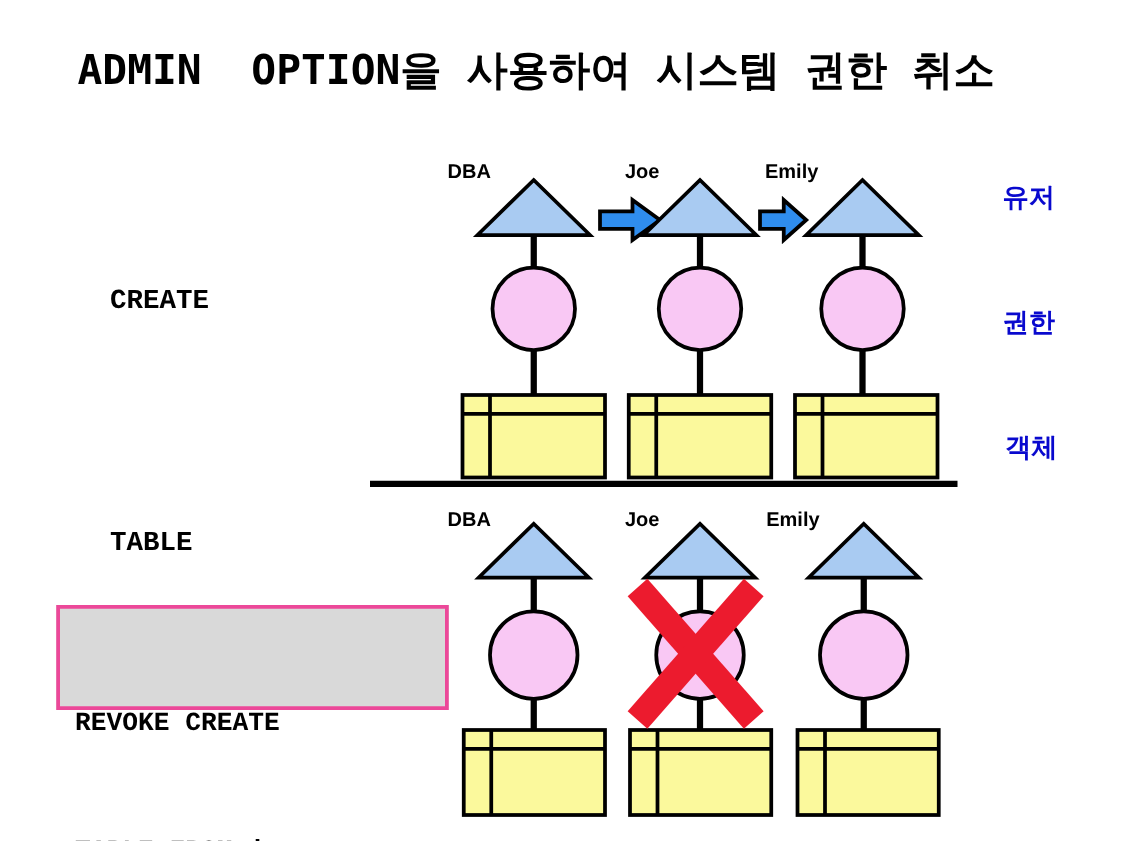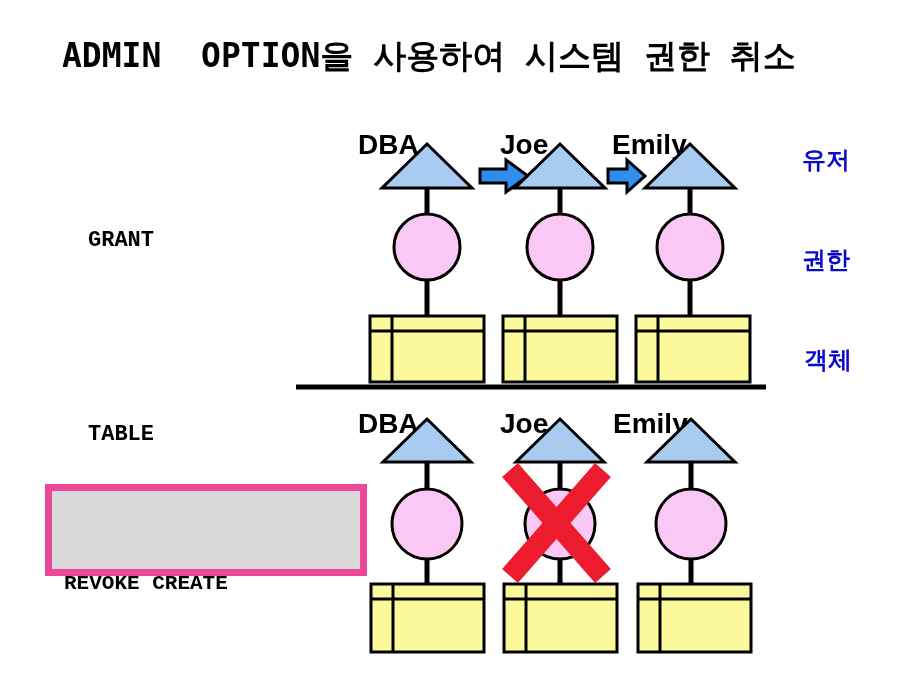--- a/index.html
+++ b/index.html
@@ -30,43 +30,43 @@
     font-size: 22px;
     color: #000000;
     white-space: pre;
   }
   .row-label.grant  { left: 88px; top: 228px; }
   .row-label.revoke { left: 88px; top: 422px; }
   .user-label {
     position: absolute;
     font-family: "Liberation Sans", sans-serif;
     font-weight: bold;
-    font-size: 28px;
+    font-size: 16px;
     color: #000000;
     white-space: pre;
   }
   .legend-label {
     position: absolute;
     font-family: "DejaVu Sans", "Liberation Sans", sans-serif;
     font-weight: bold;
-    font-size: 24px;
+    font-size: 21px;
     color: #0909ce;
     white-space: pre;
   }
   .legend-user      { left: 802px; top: 144px; }
   .legend-privilege { left: 802px; top: 244px; text-align: right; }
   .legend-object    { left: 804px; top: 344px; }
   .code-box {
     position: absolute;
     left: 45px;
     top: 484px;
     width: 296px;
     height: 70px;
     background: #d9d9d9;
-    border: 7px solid #ec4899;
+    border: 3px solid #ec4899;
     padding: 8px 0 0 12px;
     font-family: "Liberation Mono", "DejaVu Sans Mono", monospace;
     font-weight: bold;
     font-size: 21px;
     line-height: 34px;
     color: #000000;
     white-space: pre;
   }
   svg.diagram { position: absolute; left: 0; top: 0; }
   .tri   { fill: #a9cbf2; stroke: #000000; stroke-width: 3; }
@@ -78,21 +78,21 @@
   .ground{ stroke: #000000; stroke-width: 5; }
   .cross { stroke: #ec1b2e; stroke-width: 21; stroke-linecap: butt; }
 </style>
 </head>
 <body>
 
 <div class="slide">
 
   <div class="slide-title">ADMIN  OPTION을 사용하여 시스템 권한 취소</div>
 
-  <div class="row-label grant">GRANT</div>
+  <div class="row-label grant">CREATE</div>
   <div class="row-label revoke">TABLE</div>
 
   <div class="user-label" style="left:358px; top:129px;">DBA</div>
   <div class="user-label" style="left:500px; top:129px;">Joe</div>
   <div class="user-label" style="left:612px; top:129px;">Emily</div>
 
   <div class="user-label" style="left:358px; top:408px;">DBA</div>
   <div class="user-label" style="left:500px; top:408px;">Joe</div>
   <div class="user-label" style="left:613px; top:408px;">Emily</div>
 

